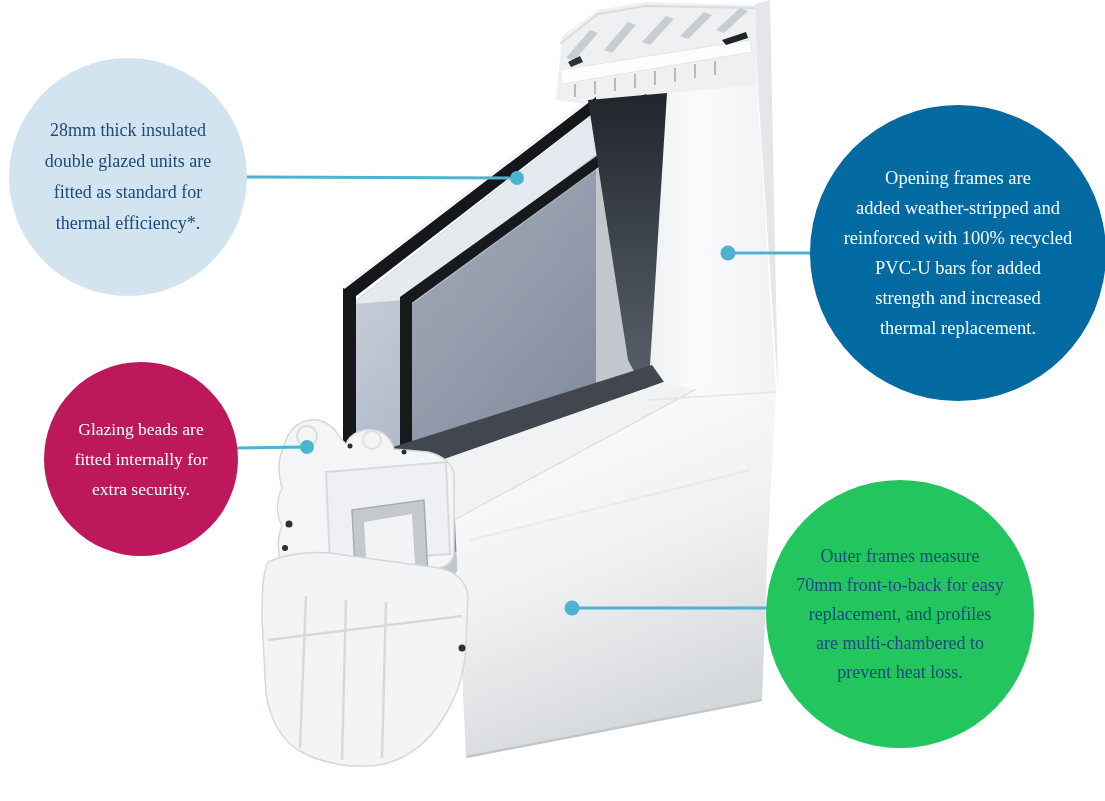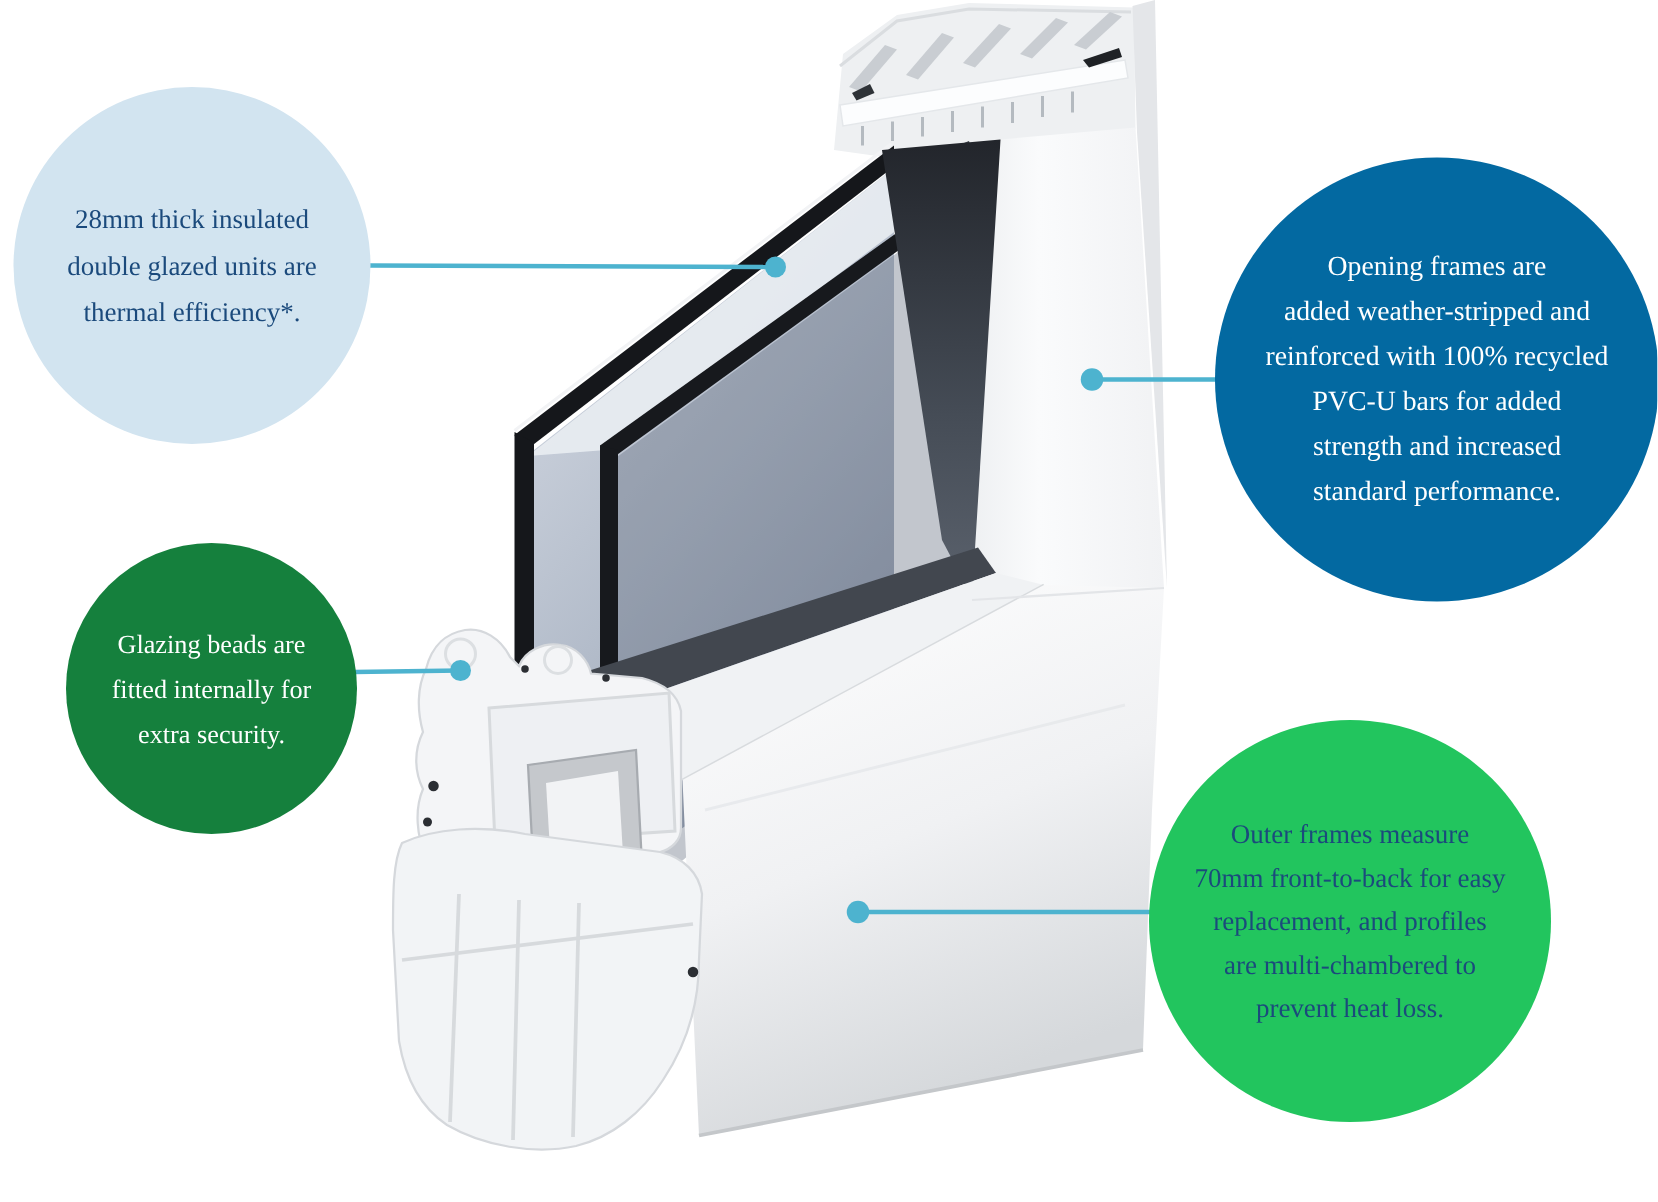--- a/index.html
+++ b/index.html
@@ -137,33 +137,34 @@
       <circle cx="517" cy="178" r="7" fill="#4db3cf"></circle>
       <circle cx="728" cy="253" r="7.5" fill="#4db3cf"></circle>
       <circle cx="307" cy="447" r="7" fill="#4db3cf"></circle>
       <circle cx="572" cy="608" r="7.5" fill="#4db3cf"></circle>
     </g>
   </svg>
 
   <div class="callout co-glazed" style="background: rgb(210, 228, 240); color: rgb(27, 74, 124);">
     <span class="line">28mm thick insulated</span>
     <span class="line">double glazed units are</span>
+    <span class="line">fitted as standard for</span>
     <span class="line">thermal efficiency*.</span>
   </div>
 
   <div class="callout co-opening" style="background: #0369a1; color: rgb(255, 255, 255);">
     <span class="line">Opening frames are</span>
     <span class="line">added weather-stripped and</span>
     <span class="line">reinforced with 100% recycled</span>
     <span class="line">PVC-U bars for added</span>
     <span class="line">strength and increased</span>
-    <span class="line">standard performance.</span>
+    <span class="line">thermal replacement.</span>
   </div>
 
-  <div class="callout co-beads" style="background: #15803d; color: rgb(255, 255, 255);">
+  <div class="callout co-beads" style="background: #be185d; color: rgb(255, 255, 255);">
     <span class="line">Glazing beads are</span>
     <span class="line">fitted internally for</span>
     <span class="line">extra security.</span>
   </div>
 
   <div class="callout co-outer" style="background: #22c55e; color: rgb(27, 74, 124);">
     <span class="line">Outer frames measure</span>
     <span class="line">70mm front-to-back for easy</span>
     <span class="line">replacement, and profiles</span>
     <span class="line">are multi-chambered to</span>

